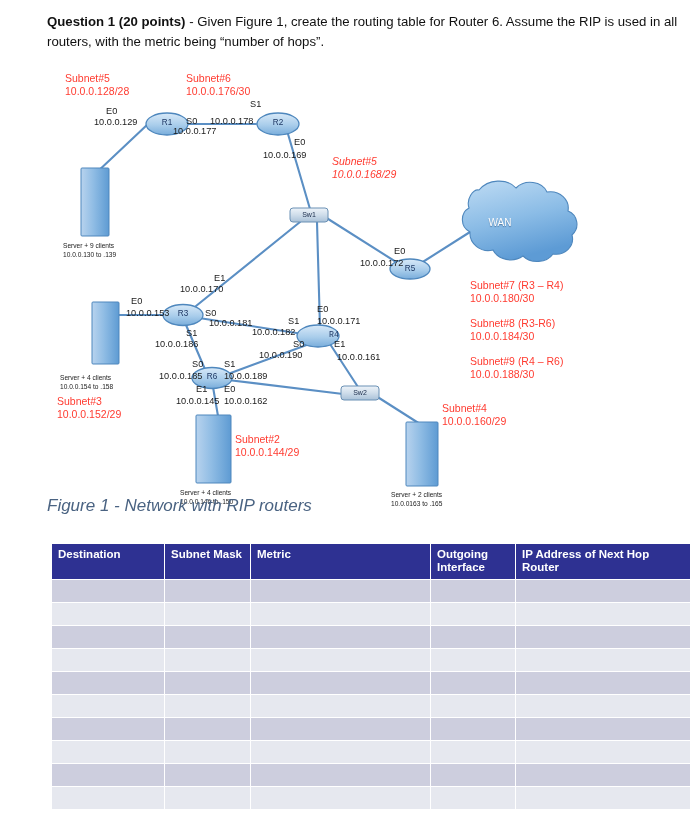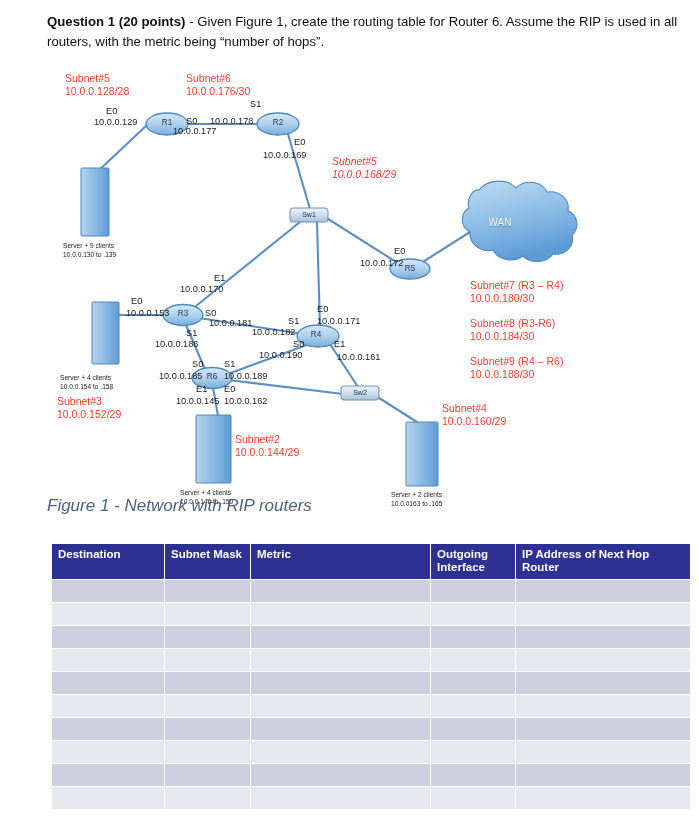--- a/index.html
+++ b/index.html
@@ -231,21 +231,21 @@
                  c13,-2 23,8 21,19 c10,4 12,17 4,24 c3,11 -7,21 -19,19
                  c-6,9 -22,10 -30,2 c-10,7 -25,4 -30,-6
                  c-12,3 -24,-6 -23,-18 c-10,-5 -10,-19 -1,-24
                  c-3,-9 4,-19 10,-18 Z" fill="url(#gradCloud)" stroke="#4E87BD" stroke-width="1.1"></path>
       </g>
     </svg>
 
     <div class="node-text" style="left:153px; top:56px; width:28px;">R1</div>
     <div class="node-text" style="left:264px; top:56px; width:28px;">R2</div>
     <div class="node-text" style="left:169px; top:247px; width:28px;">R3</div>
-    <div class="node-text" style="left:302px; top:268px; width:28px;">R4</div>
+    <div class="node-text" style="left:320px; top:268px; width:28px;font-family:Liberation Mono, monospace;">R4</div>
     <div class="node-text" style="left:396px; top:202px; width:28px;">R5</div>
     <div class="node-text" style="left:198px; top:310px; width:28px;">R6</div>
 
     <div class="node-text sw" style="left:290px; top:149px; width:38px;">Sw1</div>
     <div class="node-text sw" style="left:341px; top:327px; width:38px;">Sw2</div>
 
     <div class="node-text wan" style="left:470px; top:155px; width:60px;">WAN</div>
 
     <div class="fig-label lbl-red" style="left:65px; top:10px;">
       <div>Subnet#5</div>

